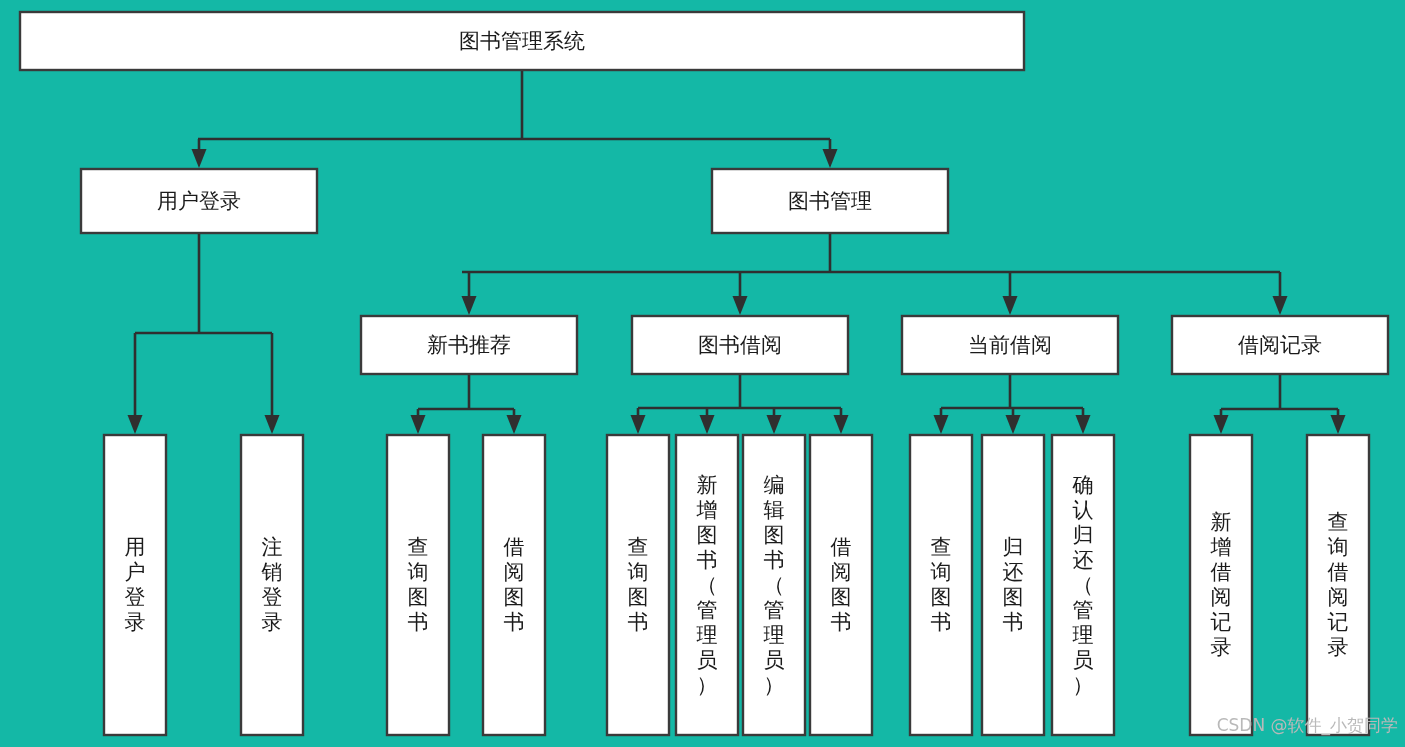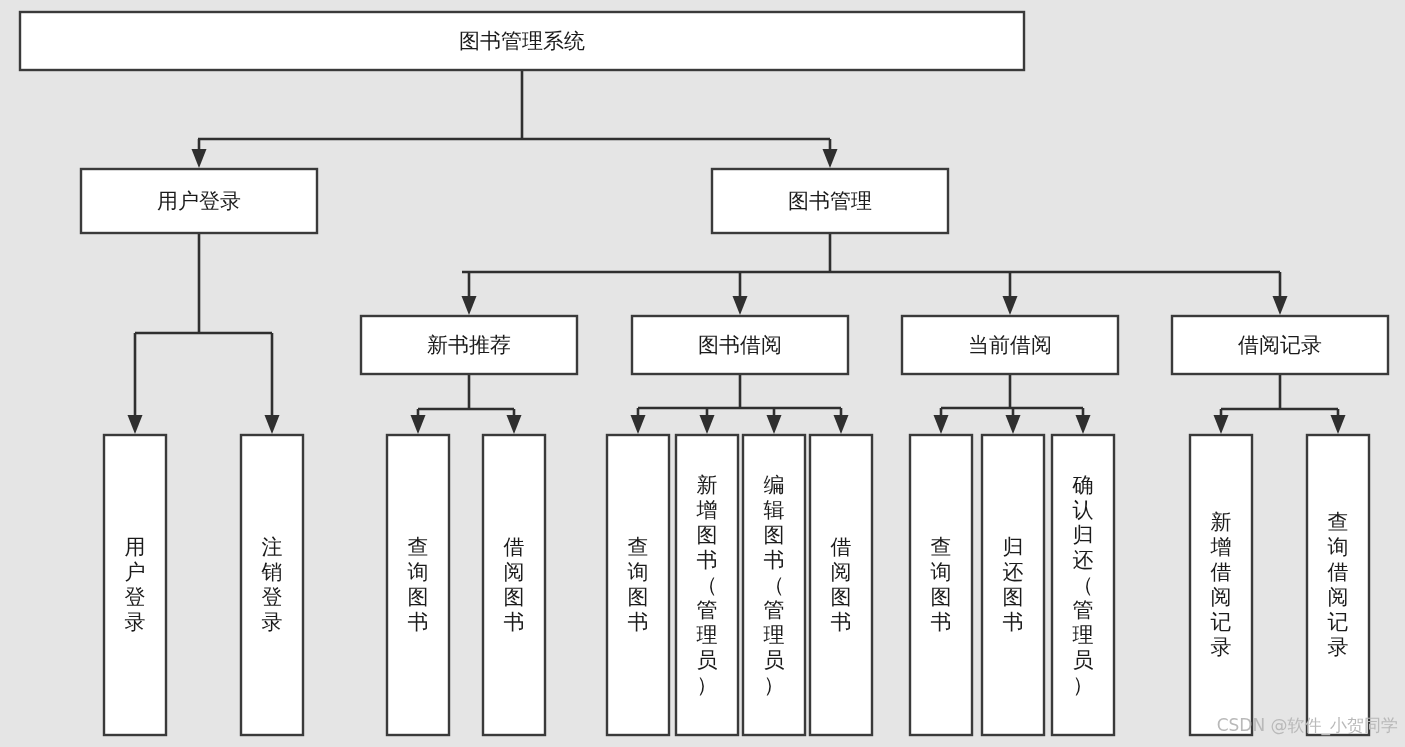--- a/index.html
+++ b/index.html
@@ -8,21 +8,21 @@
     padding: 0;
     background: #ffffff;
   }
   body {
     font-family: "DejaVu Sans", "Liberation Sans", sans-serif;
   }
   #diagram-root {
     position: relative;
     width: 1405px;
     height: 747px;
-    background: #e5e5e5;
+    background: #14b8a6;
     overflow: hidden;
   }
   svg#flow-svg {
     position: absolute;
     top: 0;
     left: 0;
     width: 1405px;
     height: 747px;
     display: block;
   }

